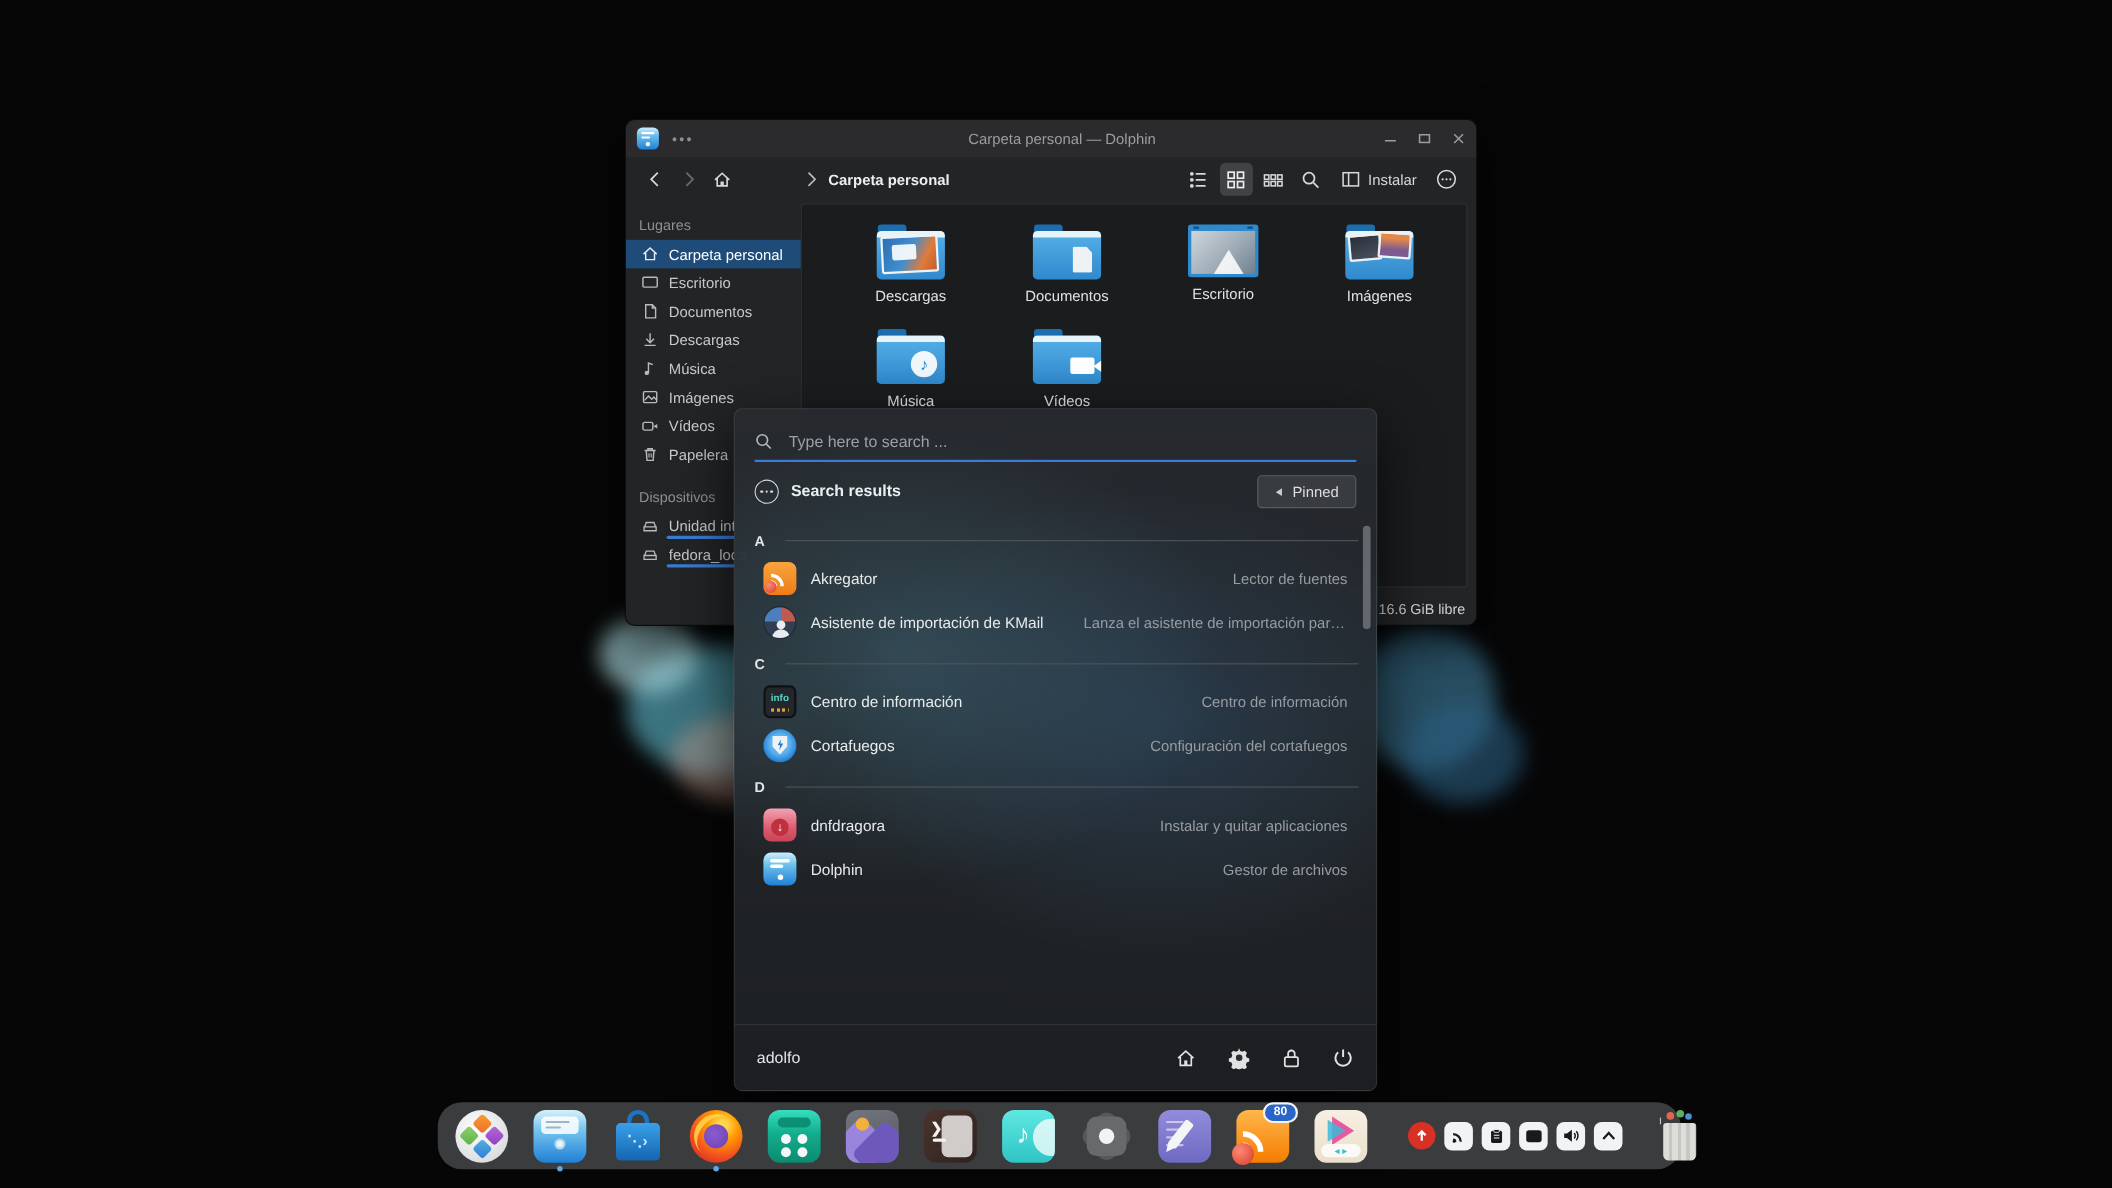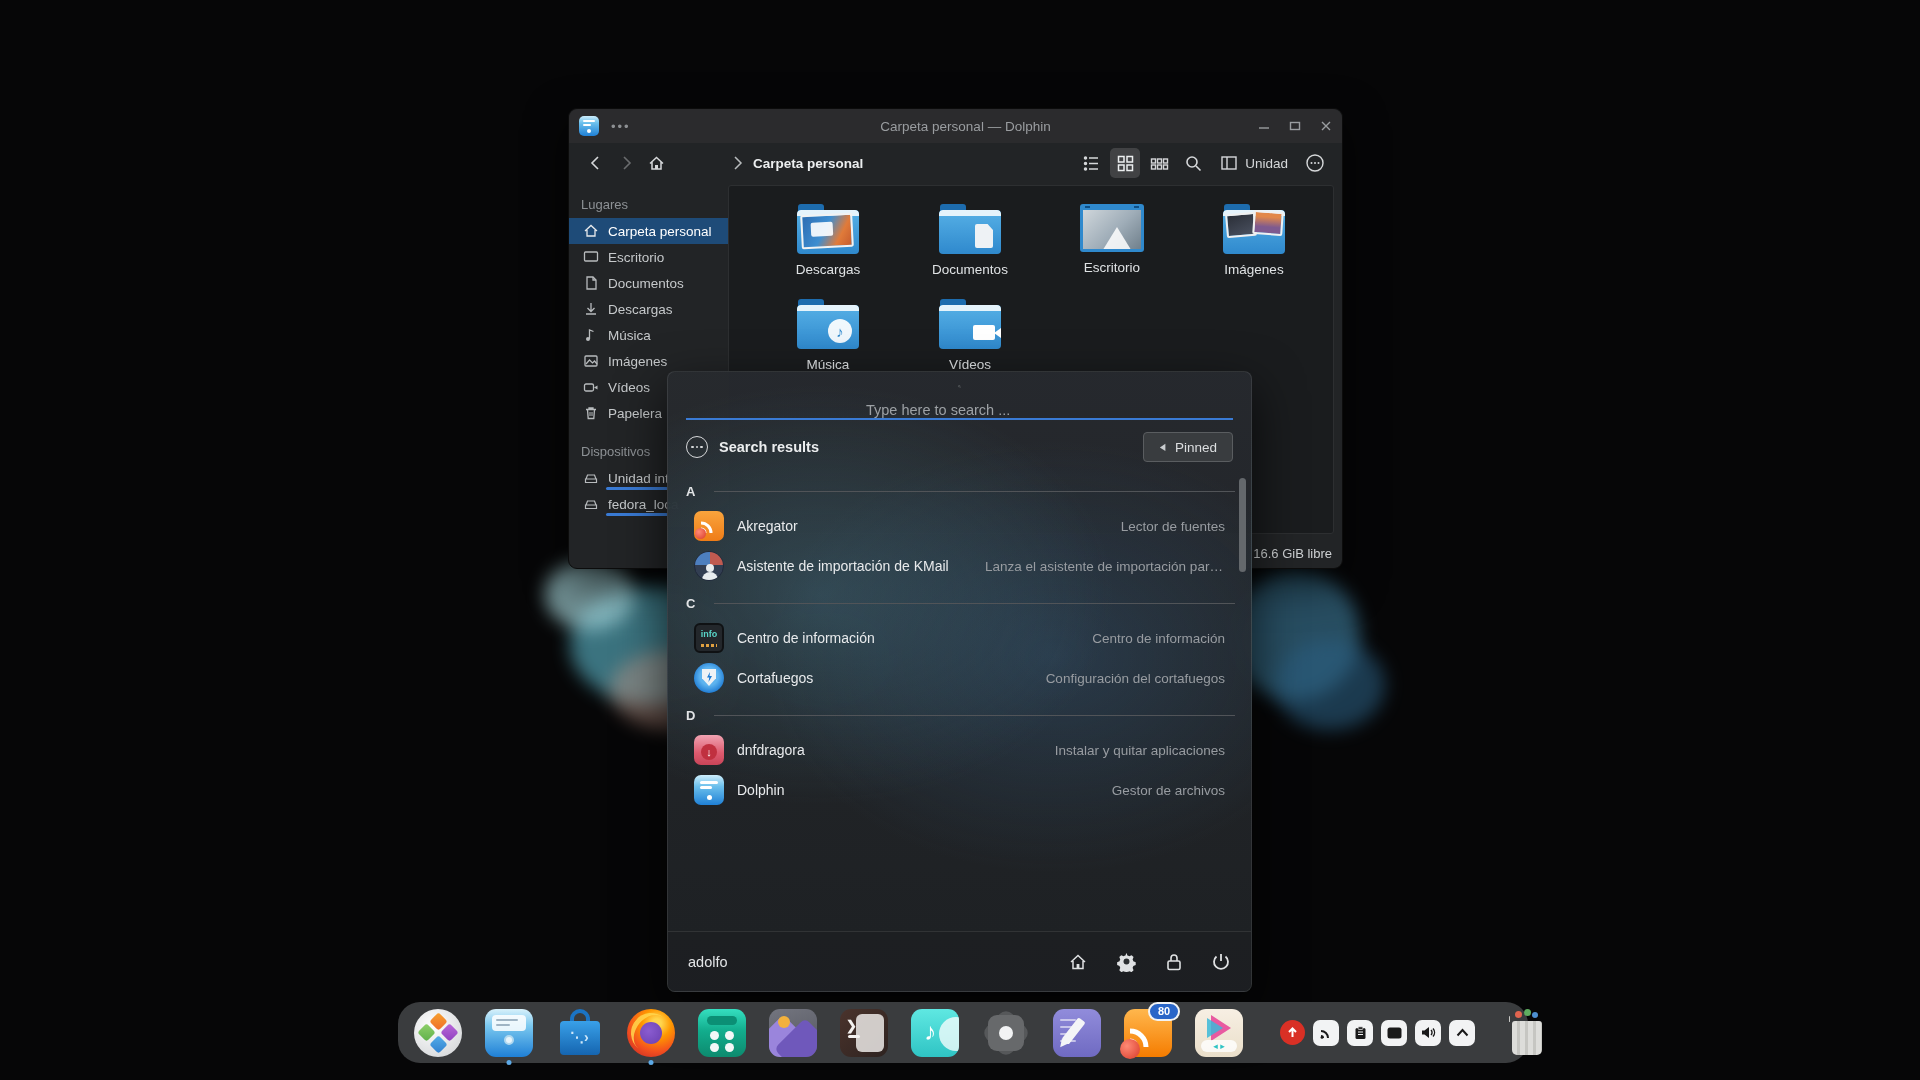--- a/index.html
+++ b/index.html
@@ -91,21 +91,21 @@
 
   
   #launcher { position:absolute; left:667px; top:371px; width:585px; height:621px; border-radius:8px;
     border:1px solid rgba(255,255,255,.09); box-shadow:0 18px 50px rgba(0,0,0,.7);
     background:
       radial-gradient(420px 300px at 26% 36%, rgba(72,122,142,.40), transparent 70%),
       radial-gradient(400px 300px at 66% 46%, rgba(55,100,140,.34), transparent 72%),
       linear-gradient(180deg, rgba(39,42,46,.97) 0%, rgba(30,33,36,.975) 100%);
     overflow:hidden; }
   .search-row { margin:13px 18px 0 18px; height:35px; display:flex; align-items:center; gap:14px;
-    border-bottom:2px solid #3a7bd5;flex-direction:column; }
+    border-bottom:2px solid #3a7bd5; }
   .search-row input { flex:1; background:transparent; border:none; outline:none; color:#dcdee0; font-size:14.5px;
     font-family:"Liberation Sans", sans-serif; }
   .search-row input::placeholder { color:#9da1a5; }
   .results-row { margin:12px 18px 6px 18px; display:flex; align-items:center; gap:11px; }
   .circ-ellip { width:22px; height:22px; border-radius:50%; border:1.6px solid #d6d8da; display:flex;
     align-items:center; justify-content:center; gap:2px; }
   .circ-ellip i { width:2.5px; height:2.5px; border-radius:50%; background:#d6d8da; }
   .results-title { color:#eceeef; font-size:14.5px; font-weight:bold; }
   .pinned-btn { margin-left:auto; height:30px; display:flex; align-items:center; gap:9px; padding:0 15px;
     background:#393c3f; border:1px solid #5a5d60; border-radius:4px; color:#dcdee0; font-size:13.5px; }
@@ -364,21 +364,21 @@
           <svg width="19" height="19" viewBox="0 0 19 19">
               <circle cx="8" cy="8" r="5" fill="none" stroke="#d6d8da" stroke-width="1.6"></circle>
               <path d="M12 12l4.5 4.5" stroke="#d6d8da" stroke-width="1.6"></path>
             </svg>
           </div>
         <div class="split">
           <svg width="18" height="18" viewBox="0 0 18 18">
               <rect x="2" y="3" width="14" height="12" fill="none" stroke="#d6d8da" stroke-width="1.4"></rect>
               <path d="M7 3v12" stroke="#d6d8da" stroke-width="1.4"></path>
             </svg>
-          <span>Unidad</span>
+          <span>Instalar</span>
         </div>
         <div class="tool">
           <svg width="20" height="20" viewBox="0 0 20 20">
               <circle cx="10" cy="10" r="8" fill="none" stroke="#d6d8da" stroke-width="1.4"></circle>
               <circle cx="6.5" cy="10" r="1" fill="#d6d8da"></circle>
               <circle cx="10" cy="10" r="1" fill="#d6d8da"></circle>
               <circle cx="13.5" cy="10" r="1" fill="#d6d8da"></circle>
             </svg>
           </div>
       </div>

